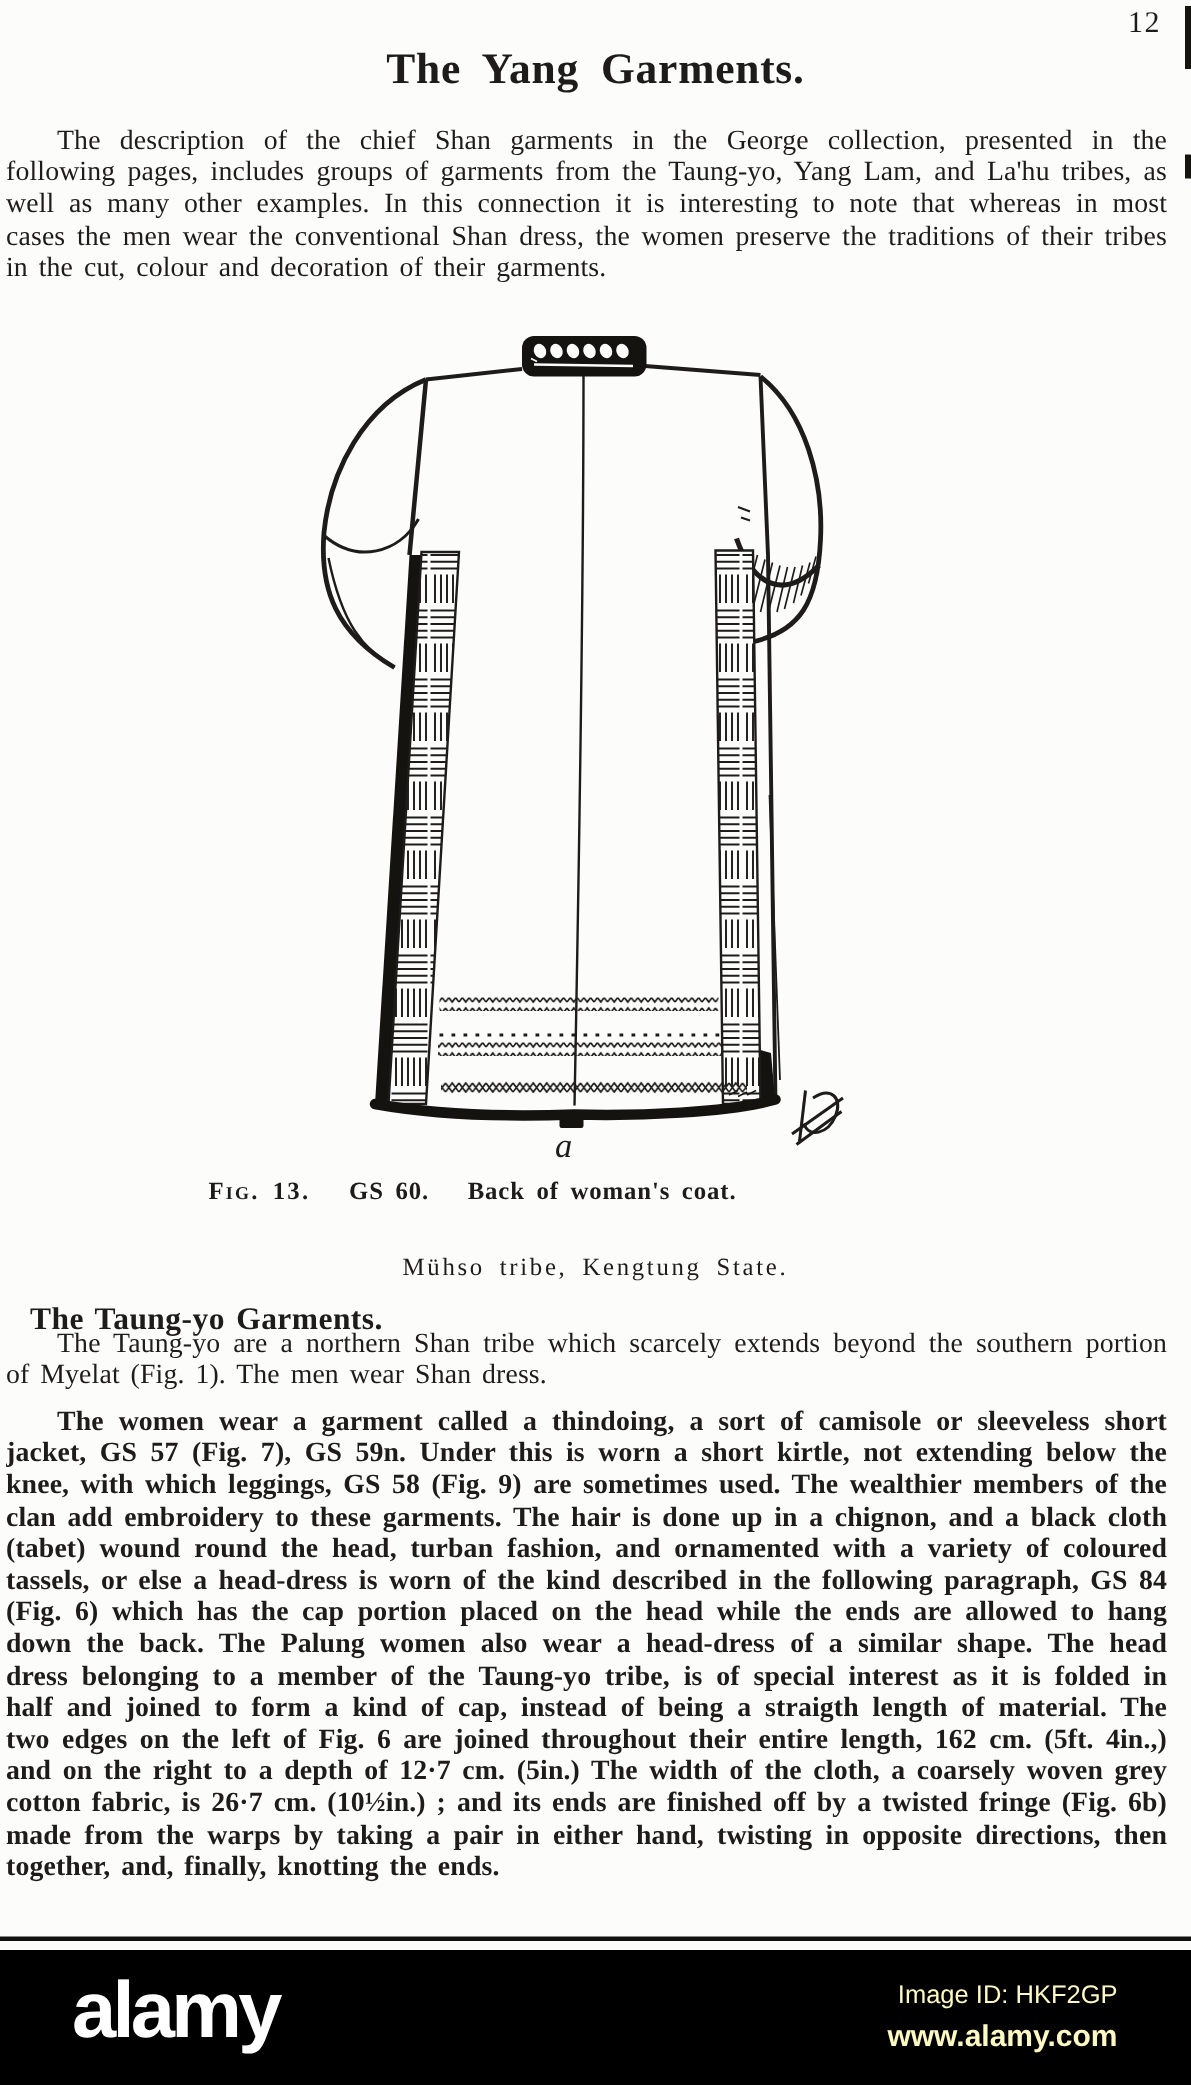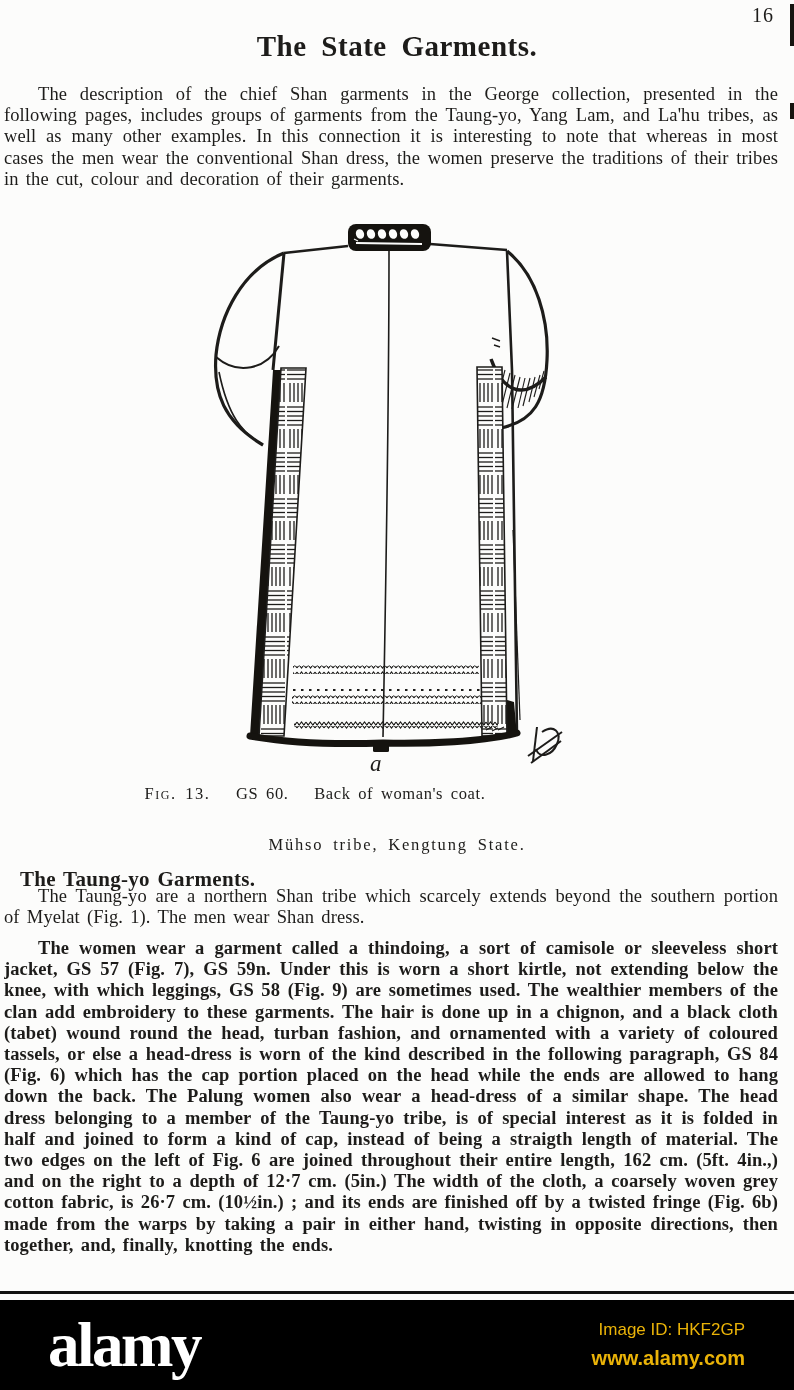--- a/index.html
+++ b/index.html
@@ -21,21 +21,21 @@
     font-size:18.5px;line-height:21.2px;text-align:justify;
     word-spacing:2.5px;letter-spacing:0.1px;
     text-indent:34px;
   }
   #intro-para{top:84px;}
   #taungyo-para1{top:886px;}
   #taungyo-para2{top:938px;height:360px;overflow:hidden;font-weight:bold;}
   .figure-wrap{position:absolute;top:220px;left:0;width:794px;height:558px;}
   .caption1{
     position:absolute;top:784px;left:0;width:630px;text-align:center;
-    font-size:16.5px;letter-spacing:0.6px;word-spacing:3px;
+    font-size:16.5px;letter-spacing:0.6px;word-spacing:3px;font-weight:bold;
   }
   .caption1 .cap-part{margin:0 9px;}
   .caption1 .smallcaps{font-variant:small-caps;letter-spacing:1.5px;}
   .caption2{
     position:absolute;top:815px;left:0;width:794px;text-align:center;
     font-size:16.5px;letter-spacing:1.8px;word-spacing:4px;margin-top:20px;
   }
   .section-heading{
     position:absolute;top:851px;left:4px;margin:16px;
     font-size:21px;font-weight:bold;letter-spacing:0.3px;word-spacing:2px;font-family:Liberation Serif, serif;
@@ -44,36 +44,36 @@
   #artifact-corner{top:4px;right:0;width:4px;height:42px;}
   #artifact-mid{top:103px;right:0;width:4px;height:16px;}
   .page-bottom-rule{
     position:absolute;top:1291px;left:0;width:794px;height:3px;background:#111;
   }
   .watermark-bar{
     position:absolute;top:1300px;left:0;width:794px;height:90px;background:#000;
   }
   .alamy-logo{
     position:absolute;left:48px;top:14px;
-    color:#fff;font-family:Liberation Serif, serif;font-weight:bold;
-    font-size:63px;letter-spacing:-2.5px;line-height:1;
+    color:#fff;font-family:Liberation Sans, sans-serif;font-weight:bold;
+    font-size:53px;letter-spacing:-2.5px;line-height:1;
   }
   .wm-right{
     position:absolute;right:49px;top:20px;text-align:right;
-    color:#eab308;font-family:"Liberation Sans",sans-serif;
+    color:#fef9c3;font-family:"Liberation Sans",sans-serif;
   }
   .wm-image-id{font-size:17px;margin:0 0 7px 0;}
   .wm-url{font-size:20px;font-weight:bold;margin:0;}
 </style>
 </head>
 <body>
 
-<div class="page-number">16</div>
-
-<h1 class="doc-title">The State Garments.</h1>
+<div class="page-number">12</div>
+
+<h1 class="doc-title">The Yang Garments.</h1>
 
 <p class="para" id="intro-para">The description of the chief Shan garments in the George collection, presented in the following pages, includes groups of garments from the Taung-yo, Yang Lam, and La'hu tribes, as well as many other examples.  In this connection it is interesting to note that whereas in most cases the men wear the conventional Shan dress, the women preserve the traditions of their tribes in the cut, colour and decoration of their garments.</p>
 
 <div class="figure-wrap">
   <svg width="794" height="558" viewBox="0 0 794 558">
     <defs>
       <pattern id="weave" width="26" height="46" patternUnits="userSpaceOnUse">
         <rect width="26" height="46" fill="#fcfcfb"></rect>
         <g stroke="#1d1c1a" stroke-width="1.3">
           <line x1="1" y1="3" x2="25" y2="3"></line>

